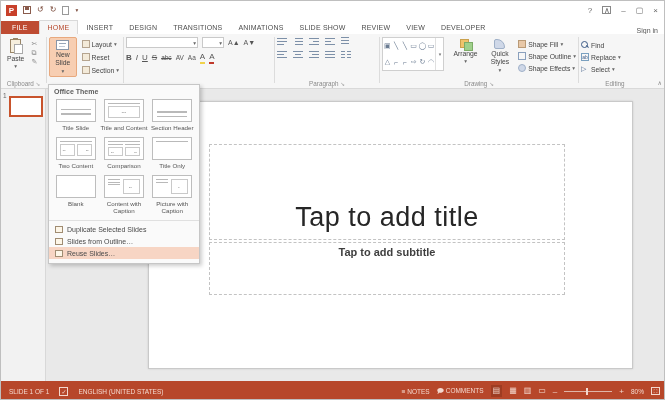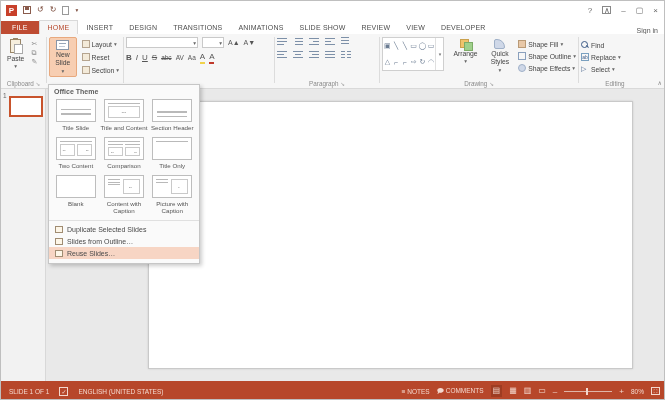--- a/index.html
+++ b/index.html
@@ -354,20 +354,26 @@
     <span class="collapse">∧</span>
   </div>
 
   <div id="workspace">
     <div id="thumb-panel">
       <span class="thumb-num">1</span>
       <div class="thumb-slide"></div>
     </div>
 
     <div id="slide">
+      <div class="ph" id="ph-title">
+        <span class="t">Tap to add title</span>
+      </div>
+      <div class="ph" id="ph-sub">
+        <span class="t">Tap to add subtitle</span>
+      </div>
     </div>
   </div>
 
   <div id="nsmenu">
     <div class="hdr">Office Theme</div>
     <div class="gal">
       <div class="gal-cell">
         <div class="lt">
           <i class="ln" style="left:4px;right:4px;top:9px"></i>
             <i class="ln" style="left:4px;right:4px;top:13px;height:2px"></i>

